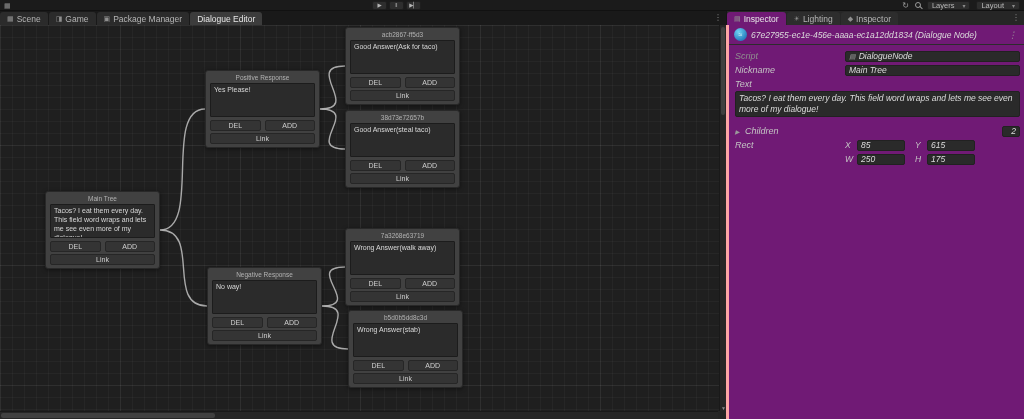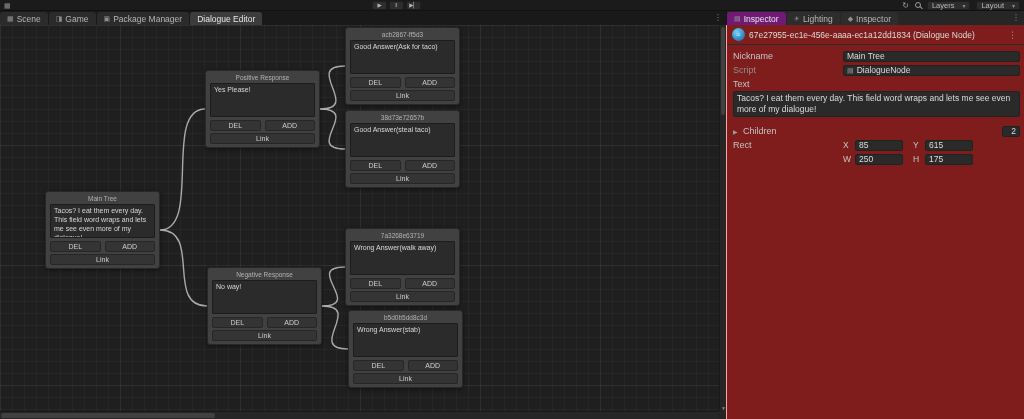--- a/index.html
+++ b/index.html
@@ -73,22 +73,22 @@
     border-left:1px solid #191919; z-index:3; }
   .vthumb { position:absolute; left:1px; top:2px; width:4px; height:88px; background:#404040; border-radius:2px; }
   .vscroll .sb-arrow { position:absolute; bottom:0; left:0; width:7px; text-align:center;
     font-size:5px; color:#8a8a8a; }
   .hscroll { position:absolute; left:0; right:8px; bottom:0; height:8px; background:#262626;
     border-top:1px solid #191919; z-index:3; }
   .hthumb { position:absolute; left:1px; top:1px; height:5px; width:214px; background:#404040; border-radius:2px; }
   .sb-corner { position:absolute; right:0; bottom:0; width:8px; height:8px; background:#242424; z-index:3; }
 
   
-  .inspector { width:298px; height:394px; background:#7f1d1d; border-left:1px solid #fca5a5;
-    color:#c8c8c8; font-size:9px; }
+  .inspector { width:298px; height:394px; background:#701a75; border-left:3px solid #fca5a5;
+    color:#c8c8c8; font-size:9px;font-style:italic; }
   .insp-header { height:20px; display:flex; align-items:center; gap:4px; padding:0 5px;
     border-bottom:1px solid #2c2c2c; }
   .node-icon { width:13px; height:13px; border-radius:50%; flex:0 0 13px;
     background:radial-gradient(circle at 35% 30%, #6fd3f2, #2a7fc0 70%);
     color:#eafaff; font-size:7px; line-height:13px; text-align:center; }
   .insp-title { flex:1; font-size:8.5px; color:#dcdcdc; white-space:nowrap; overflow:hidden; }
   .header-menu { color:#9a9a9a; font-size:9px; padding:0 2px; }
 
   .insp-body { padding-top:3px; }
   .insp-row { display:flex; align-items:center; height:12px; margin:2px 4px 0 6px; }
@@ -263,35 +263,35 @@
 
   <div class="inspector">
     <div class="insp-header">
       <span class="node-icon">≈</span>
       <span class="insp-title">67e27955-ec1e-456e-aaaa-ec1a12dd1834 (Dialogue Node)</span>
       <span class="header-menu">⋮</span>
     </div>
 
     <div class="insp-body">
       <div class="insp-row">
-        <span class="insp-label">Nickname</span>
-        <span class="insp-field">
-          <span>Main Tree</span>
-        </span>
-      </div>
-
-      <div class="insp-row">
         <span class="insp-label dim">Script</span>
         <span class="insp-field">
           <span class="script-glyph">▤</span>
           <span>DialogueNode</span>
         </span>
       </div>
 
       <div class="insp-row">
+        <span class="insp-label">Nickname</span>
+        <span class="insp-field">
+          <span>Main Tree</span>
+        </span>
+      </div>
+
+      <div class="insp-row">
         <span class="insp-label">Text</span>
       </div>
       <div class="insp-textarea">Tacos? I eat them every day. This field word wraps and lets me see even more of my dialogue!</div>
 
       <div class="insp-row" style="margin-top:8px;">
         <span class="foldout">▶</span>
         <span class="insp-label">Children</span>
         <span class="spacer"></span>
         <span class="count-field">2</span>
       </div>

